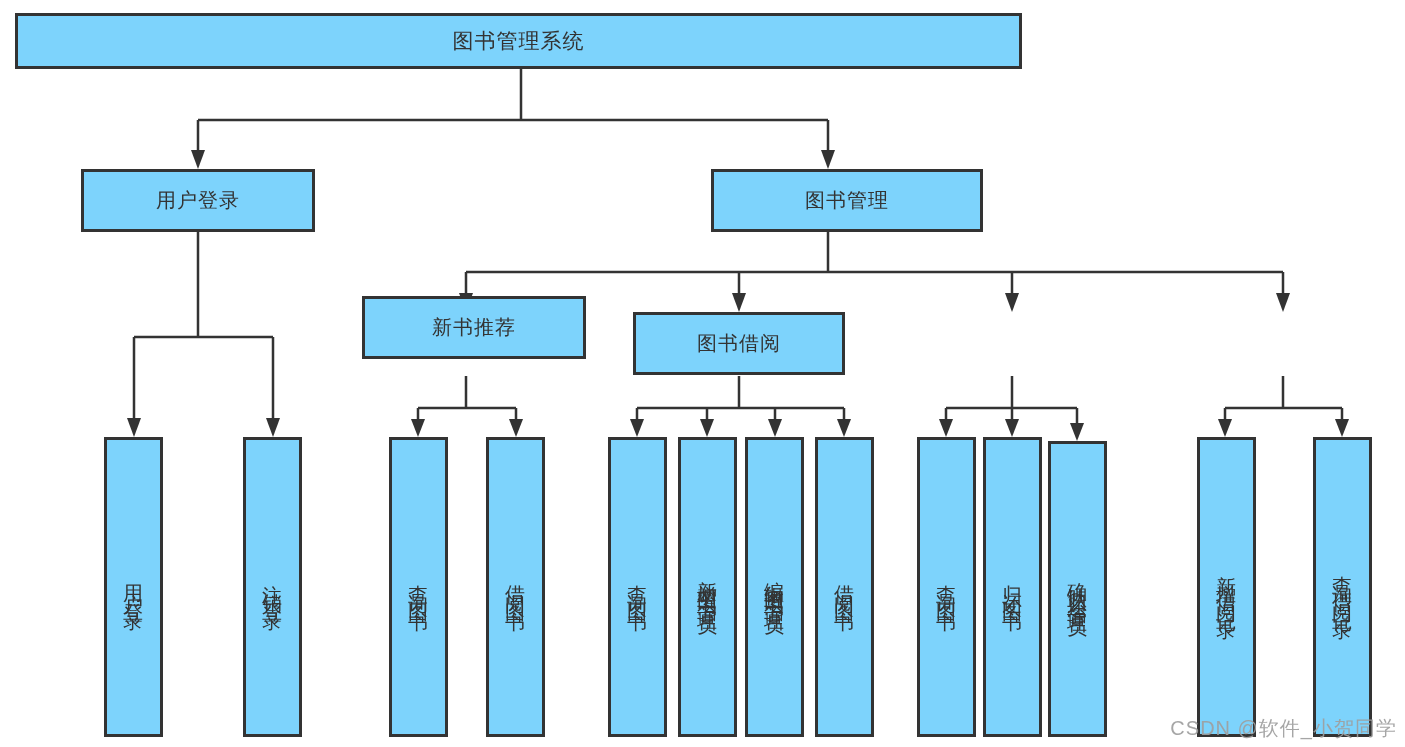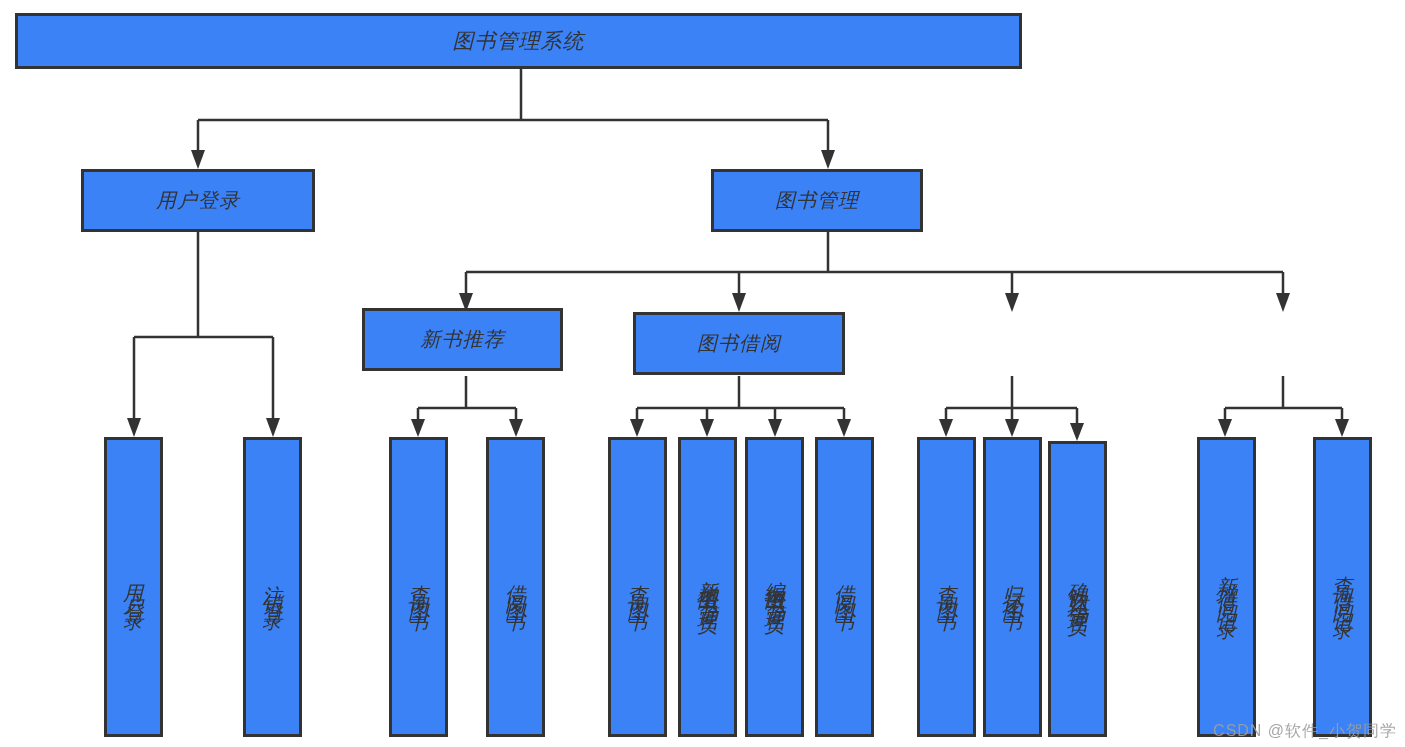--- a/index.html
+++ b/index.html
@@ -18,46 +18,45 @@
   .connectors {
     position: absolute;
     left: 0;
     top: 0;
     width: 1405px;
     height: 747px;
   }
   .node {
     position: absolute;
     box-sizing: border-box;
-    background: #3b82f6;
+    background: #7dd3fc;
     border: 3px solid #333333;
     color: #333333;
     display: flex;
     align-items: center;
     justify-content: center;
     font-size: 20px;
     letter-spacing: 1px;
-    font-style: italic;
   }
   .hbox {
     height: 63px;
   }
   .vbox {
     width: 59px;
     height: 300px;
     writing-mode: vertical-rl;
     text-orientation: mixed;
     letter-spacing: 9px;
     line-height: 1;
   }
   .watermark {
     position: absolute;
     right: 8px;
     bottom: 5px;
-    font-size: 16px;
+    font-size: 20px;
     color: rgba(158, 158, 158, 0.92);
     letter-spacing: 1px;
     white-space: nowrap;
   }
 </style>
 </head>
 <body>
 
 <div class="stage">
 
@@ -97,23 +96,23 @@
       <polygon points="1005,419 1019,419 1012,437"></polygon>
       <polygon points="1070,423 1084,423 1077,441"></polygon>
       <polygon points="1218,419 1232,419 1225,437"></polygon>
       <polygon points="1335,419 1349,419 1342,437"></polygon>
     </g>
   </svg>
 
   <div class="node hbox" style="left:15px; top:13px; width:1007px; height:56px; font-size:21px;">图书管理系统</div>
 
   <div class="node hbox" style="left:81px; top:169px; width:234px;">用户登录</div>
-  <div class="node hbox" style="left:711px; top:169px; width:212px;">图书管理</div>
+  <div class="node hbox" style="left:711px; top:169px; width:272px;">图书管理</div>
 
-  <div class="node hbox" style="left:362px; top:308px; width:201px;">新书推荐</div>
+  <div class="node hbox" style="left:362px; top:296px; width:224px;">新书推荐</div>
   <div class="node hbox" style="left:633px; top:312px; width:212px;">图书借阅</div>
 
   <div class="node vbox" style="left:104px; top:437px;">用户登录</div>
   <div class="node vbox" style="left:243px; top:437px;">注销登录</div>
 
   <div class="node vbox" style="left:389px; top:437px;">查询图书</div>
   <div class="node vbox" style="left:486px; top:437px;">借阅图书</div>
 
   <div class="node vbox" style="left:608px; top:437px;">查询图书</div>
   <div class="node vbox" style="left:678px; top:437px; letter-spacing:5px;">新增图书（管理员）</div>

